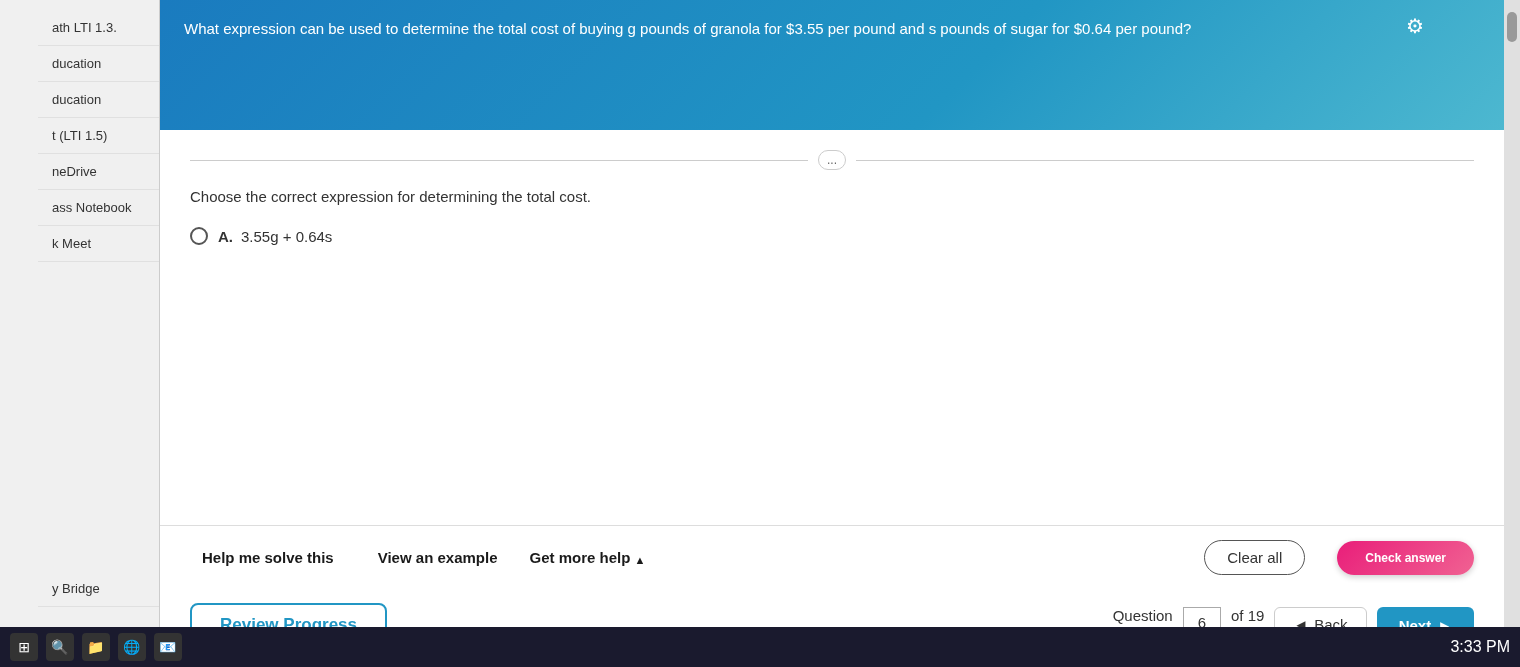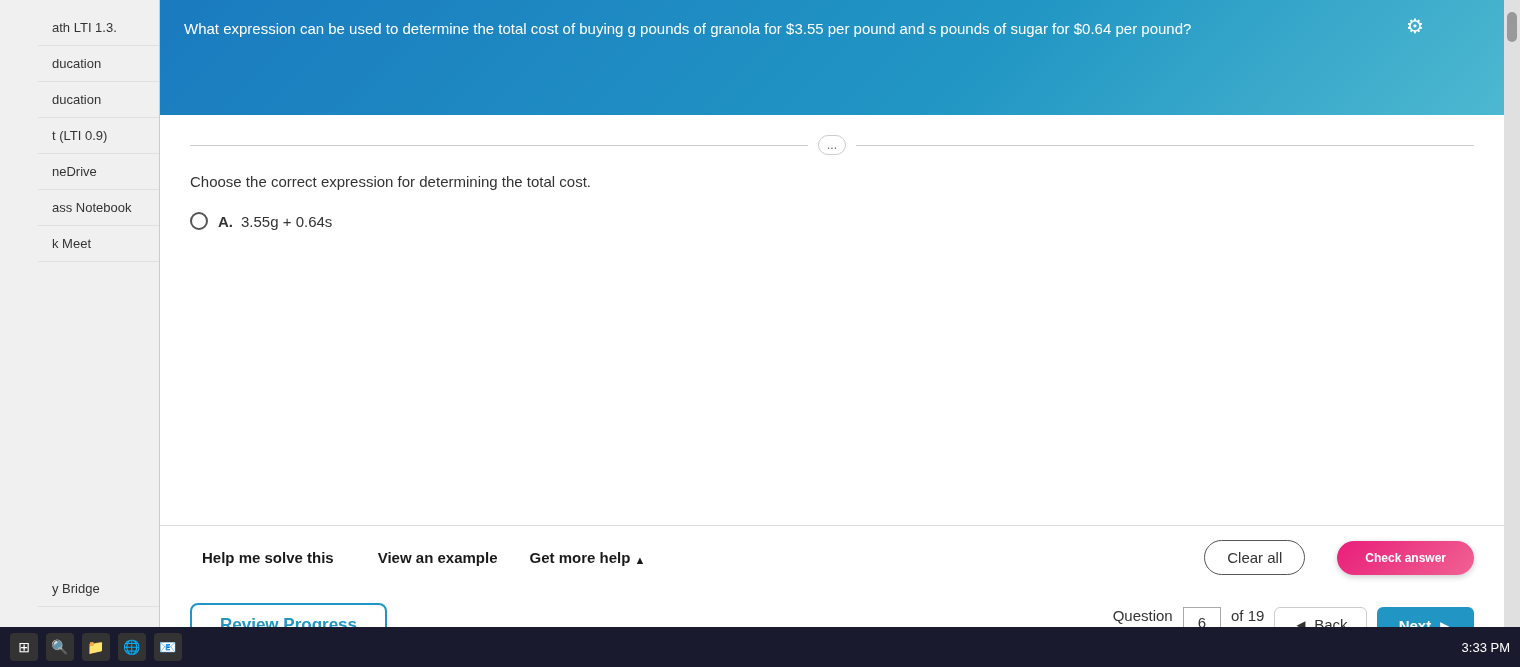--- a/index.html
+++ b/index.html
@@ -37,21 +37,21 @@
       background: #fff;
       display: flex;
       flex-direction: column;
       position: relative;
       overflow: hidden;
     }
 
     
     .top-bar {
       background: linear-gradient(135deg, #1a7bbf 0%, #2196c4 60%, #4db8d0 100%);
-      height: 115px;
+      height: 130px;
       display: flex;
       align-items: flex-start;
       padding: 18px 24px 0 24px;
       position: relative;
     }
     .top-bar-question {
       color: #fff;
       font-size: 15px;
       font-weight: 400;
       line-height: 1.5;
@@ -267,21 +267,21 @@
       background: #1a1a2e;
       display: flex;
       align-items: center;
       padding: 0 10px;
       gap: 8px;
       z-index: 100;
     }
     .taskbar-time {
       margin-left: auto;
       color: #fff;
-      font-size: 13px;
+      font-size: 16px;
     }
     .taskbar-icon {
       width: 28px;
       height: 28px;
       background: #333;
       border-radius: 4px;
       display: flex;
       align-items: center;
       justify-content: center;
       color: #fff;
@@ -296,21 +296,21 @@
   <div class="sidebar-item">
     <span>ath LTI 1.3.</span>
   </div>
   <div class="sidebar-item">
     <span>ducation</span>
   </div>
   <div class="sidebar-item">
     <span>ducation</span>
   </div>
   <div class="sidebar-item">
-    <span>t (LTI 0.9)</span>
+    <span>t (LTI 1.5)</span>
   </div>
   <div class="sidebar-item">
     <span>neDrive</span>
   </div>
   <div class="sidebar-item">
     <span>ass Notebook</span>
   </div>
   <div class="sidebar-item">
     <span>k Meet</span>
   </div>

